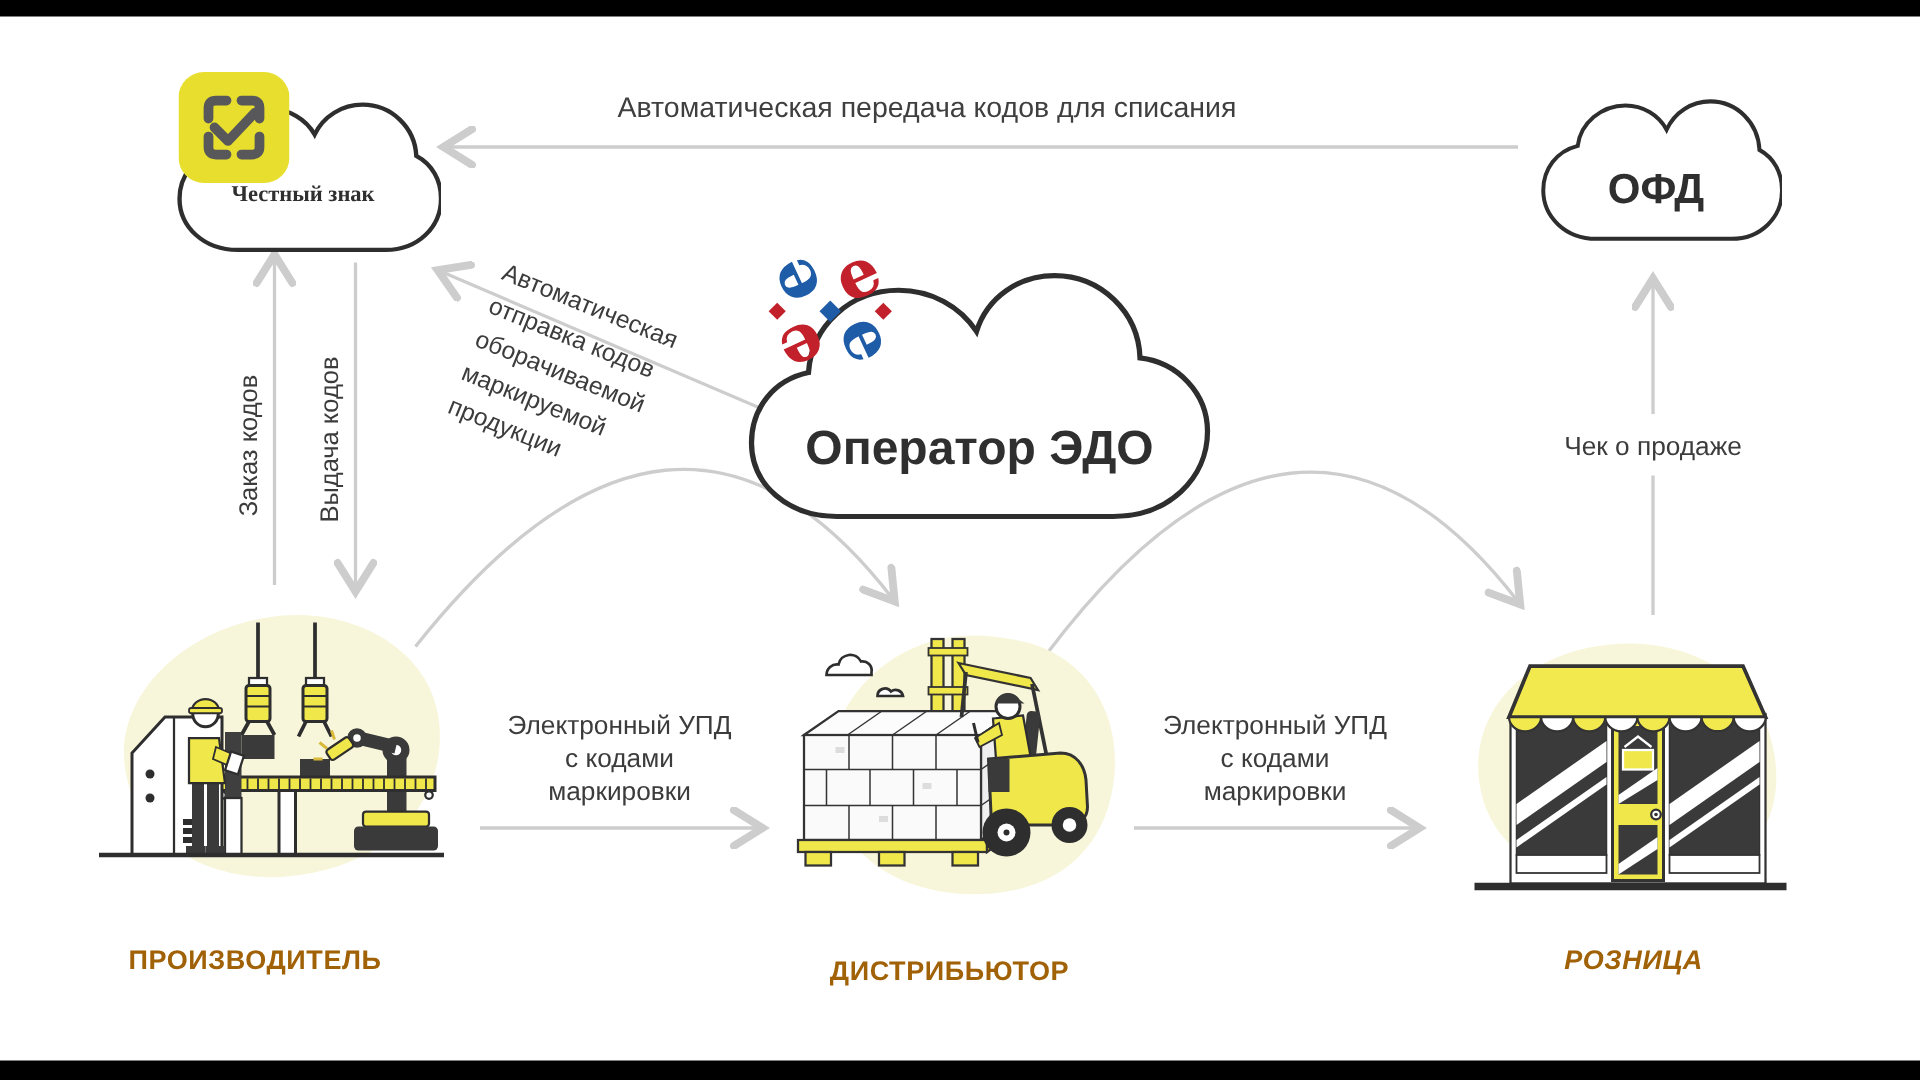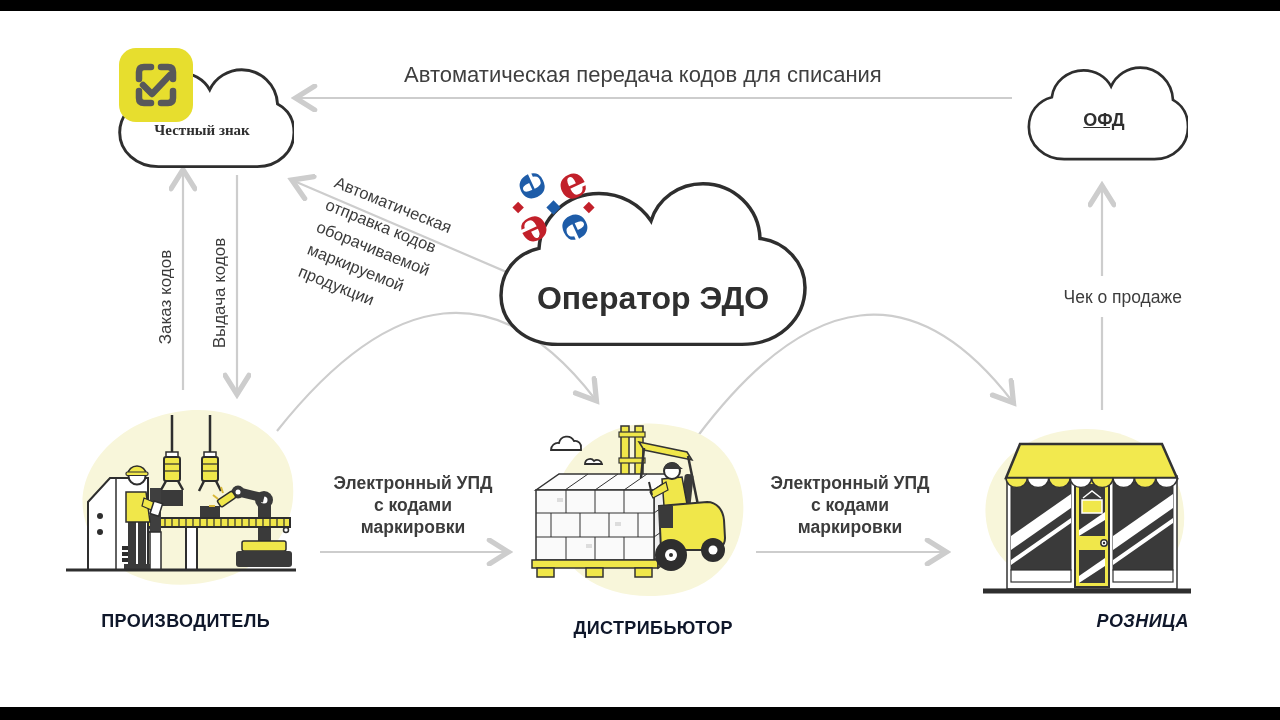--- a/index.html
+++ b/index.html
@@ -5,29 +5,29 @@
   html,body{margin:0;padding:0;}
   body{
     width:1280px;height:720px;position:relative;overflow:hidden;background:#ffffff;
     font-family:"Liberation Sans","DejaVu Sans",sans-serif;color:#3c3c3c;
   }
   .abs{position:absolute;}
   .bar{position:absolute;left:0;width:1280px;background:#000;}
   .lbl{position:absolute;white-space:nowrap;}
   .cloud-label{font-weight:600;color:#2f2f2f;text-align:center;}
   .flow-label{color:#3f3f3f;}
-  .entity-label{font-size:18px;font-weight:700;letter-spacing:.4px;color:#0f172a;text-align:right;}
+  .entity-label{font-size:18px;font-weight:700;letter-spacing:.4px;color:#a16207;text-align:center;margin-top:19px;}
   .vtext{transform:rotate(-90deg);transform-origin:center center;font-size:17px;color:#3c3c3c;text-align:center;}
   .diag{
     position:absolute;left:340px;top:170px;width:225px;
     transform:rotate(22deg);transform-origin:0 0;
     font-size:16.5px;line-height:24px;color:#3c3c3c;
   }
   .diag span{display:block;}
-  .upd{position:absolute;width:200px;text-align:center;font-size:17.5px;line-height:22px;color:#3c3c3c;font-weight:bold;}
+  .upd{position:absolute;width:200px;text-align:center;font-size:17.5px;line-height:22px;color:#3c3c3c;}
   .upd span{display:block;}
 </style>
 </head>
 <body>
 
 <div class="bar" style="top:0;height:11px;"></div>
 <div class="bar" style="bottom:0;height:13px;"></div>
 
 <svg class="abs" style="left:0;top:0;" width="1280" height="720">
   <defs>
@@ -61,53 +61,53 @@
     <path d="M42,19 L49,19 Q54,19 54,24 L54,31"></path>
     <path d="M54,43 L54,50 Q54,55 49,55 L42,55"></path>
     <path d="M32,55 L25,55 Q20,55 20,50 L20,43"></path>
     <path d="M24,37 L33,46 L51,27"></path>
   </g>
 </svg>
 
 <svg class="abs" style="left:1020px;top:64px;" width="168" height="106" viewBox="0 0 190 118" preserveAspectRatio="none">
   <path d="M50,106 C27,106 10,90 10,70 C10,54 20,41 36,37 C38,20 54,7 72,7 C85,7 97,14 103,25 C109,12 122,4 136,4 C156,4 172,20 173,40 C184,46 190,57 190,70 C190,90 174,106 152,106 Z" fill="#ffffff" stroke="#2E2E2E" stroke-width="3"></path>
 </svg>
-<div class="lbl cloud-label" style="left:1020px;top:110px;width:168px;font-size:18px;text-decoration:underline;">ОФД</div>
+<div class="lbl cloud-label" style="left:1020px;top:110px;width:168px;font-size:28px;">ОФД</div>
 
 <svg class="abs" style="left:483px;top:170px;" width="340" height="192" viewBox="0 0 340 196" preserveAspectRatio="none">
   <path d="M75,178 C42,178 18,156 18,128 C18,104 33,85 56,80 C58,48 84,24 116,24 C138,24 157,35 168,52 C175,29 196,14 220,14 C251,14 276,39 277,70 C302,73 322,94 322,120 C322,152 296,178 259,178 Z" fill="#ffffff" stroke="#2E2E2E" stroke-width="3.5"></path>
 </svg>
 <div class="lbl cloud-label" style="left:483px;top:280px;width:340px;font-size:32px;">Оператор ЭДО</div>
 
 <svg class="abs" style="left:506px;top:160px;" width="95" height="95" viewBox="0 0 94 94">
   <g font-family="&quot;DejaVu Serif&quot;,&quot;Liberation Serif&quot;,serif" font-weight="bold" font-size="44" text-anchor="middle">
     <text transform="translate(27,25) rotate(-115)" dy="10" fill="#1E5CA8">e</text>
     <text transform="translate(67,27) rotate(-25)" dy="10" fill="#C2202A">e</text>
     <text transform="translate(67,67) rotate(65)" dy="10" fill="#1E5CA8">e</text>
     <text transform="translate(27,67) rotate(155)" dy="10" fill="#C2202A">e</text>
   </g>
   <rect x="42" y="42" width="10" height="10" transform="rotate(45 47 47)" fill="#1E5CA8"></rect>
   <rect x="8" y="43" width="8" height="8" transform="rotate(45 12 47)" fill="#C2202A"></rect>
   <rect x="78" y="43" width="8" height="8" transform="rotate(45 82 47)" fill="#C2202A"></rect>
 </svg>
 
-<div class="lbl flow-label" style="left:404px;top:62px;width:460px;font-size:22px;text-align:right;">Автоматическая передача кодов для списания</div>
+<div class="lbl flow-label" style="left:388px;top:62px;width:460px;font-size:19px;text-align:center;">Автоматическая передача кодов для списания</div>
 
 <div class="diag">
   <span>Автоматическая</span>
   <span>отправка кодов</span>
   <span>оборачиваемой</span>
   <span>маркируемой</span>
   <span>продукции</span>
 </div>
 
 <div class="lbl vtext" style="left:96px;top:287px;width:140px;">Заказ кодов</div>
 <div class="lbl vtext" style="left:142px;top:283px;width:156px;">Выдача кодов</div>
 
-<div class="lbl" style="left:1022px;top:287px;width:160px;font-size:17.5px;text-align:right;color:#3c3c3c;">Чек о продаже</div>
+<div class="lbl" style="left:1022px;top:287px;width:160px;font-size:17.5px;text-align:center;color:#3c3c3c;">Чек о продаже</div>
 
 <div class="upd" style="left:313px;top:472px;">
   <span>Электронный УПД</span>
   <span>с кодами</span>
   <span>маркировки</span>
 </div>
 <div class="upd" style="left:750px;top:472px;">
   <span>Электронный УПД</span>
   <span>с кодами</span>
   <span>маркировки</span>

